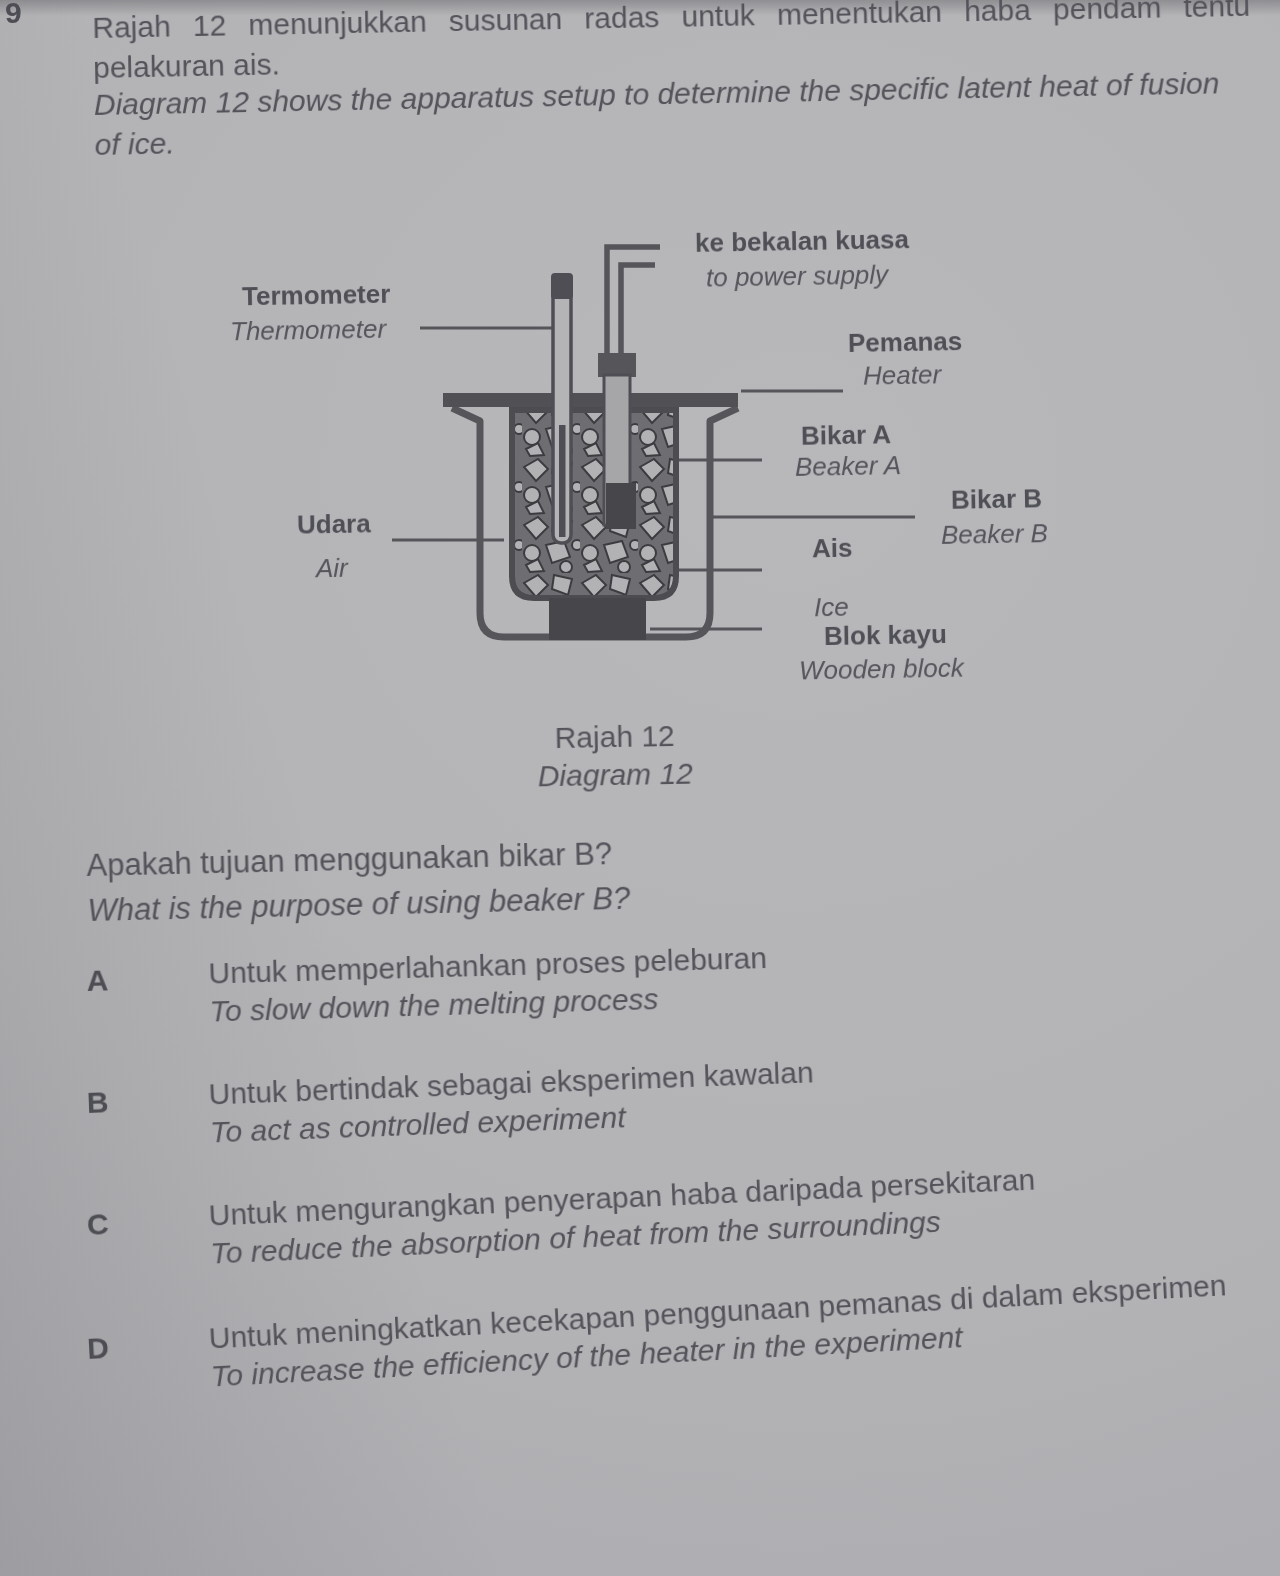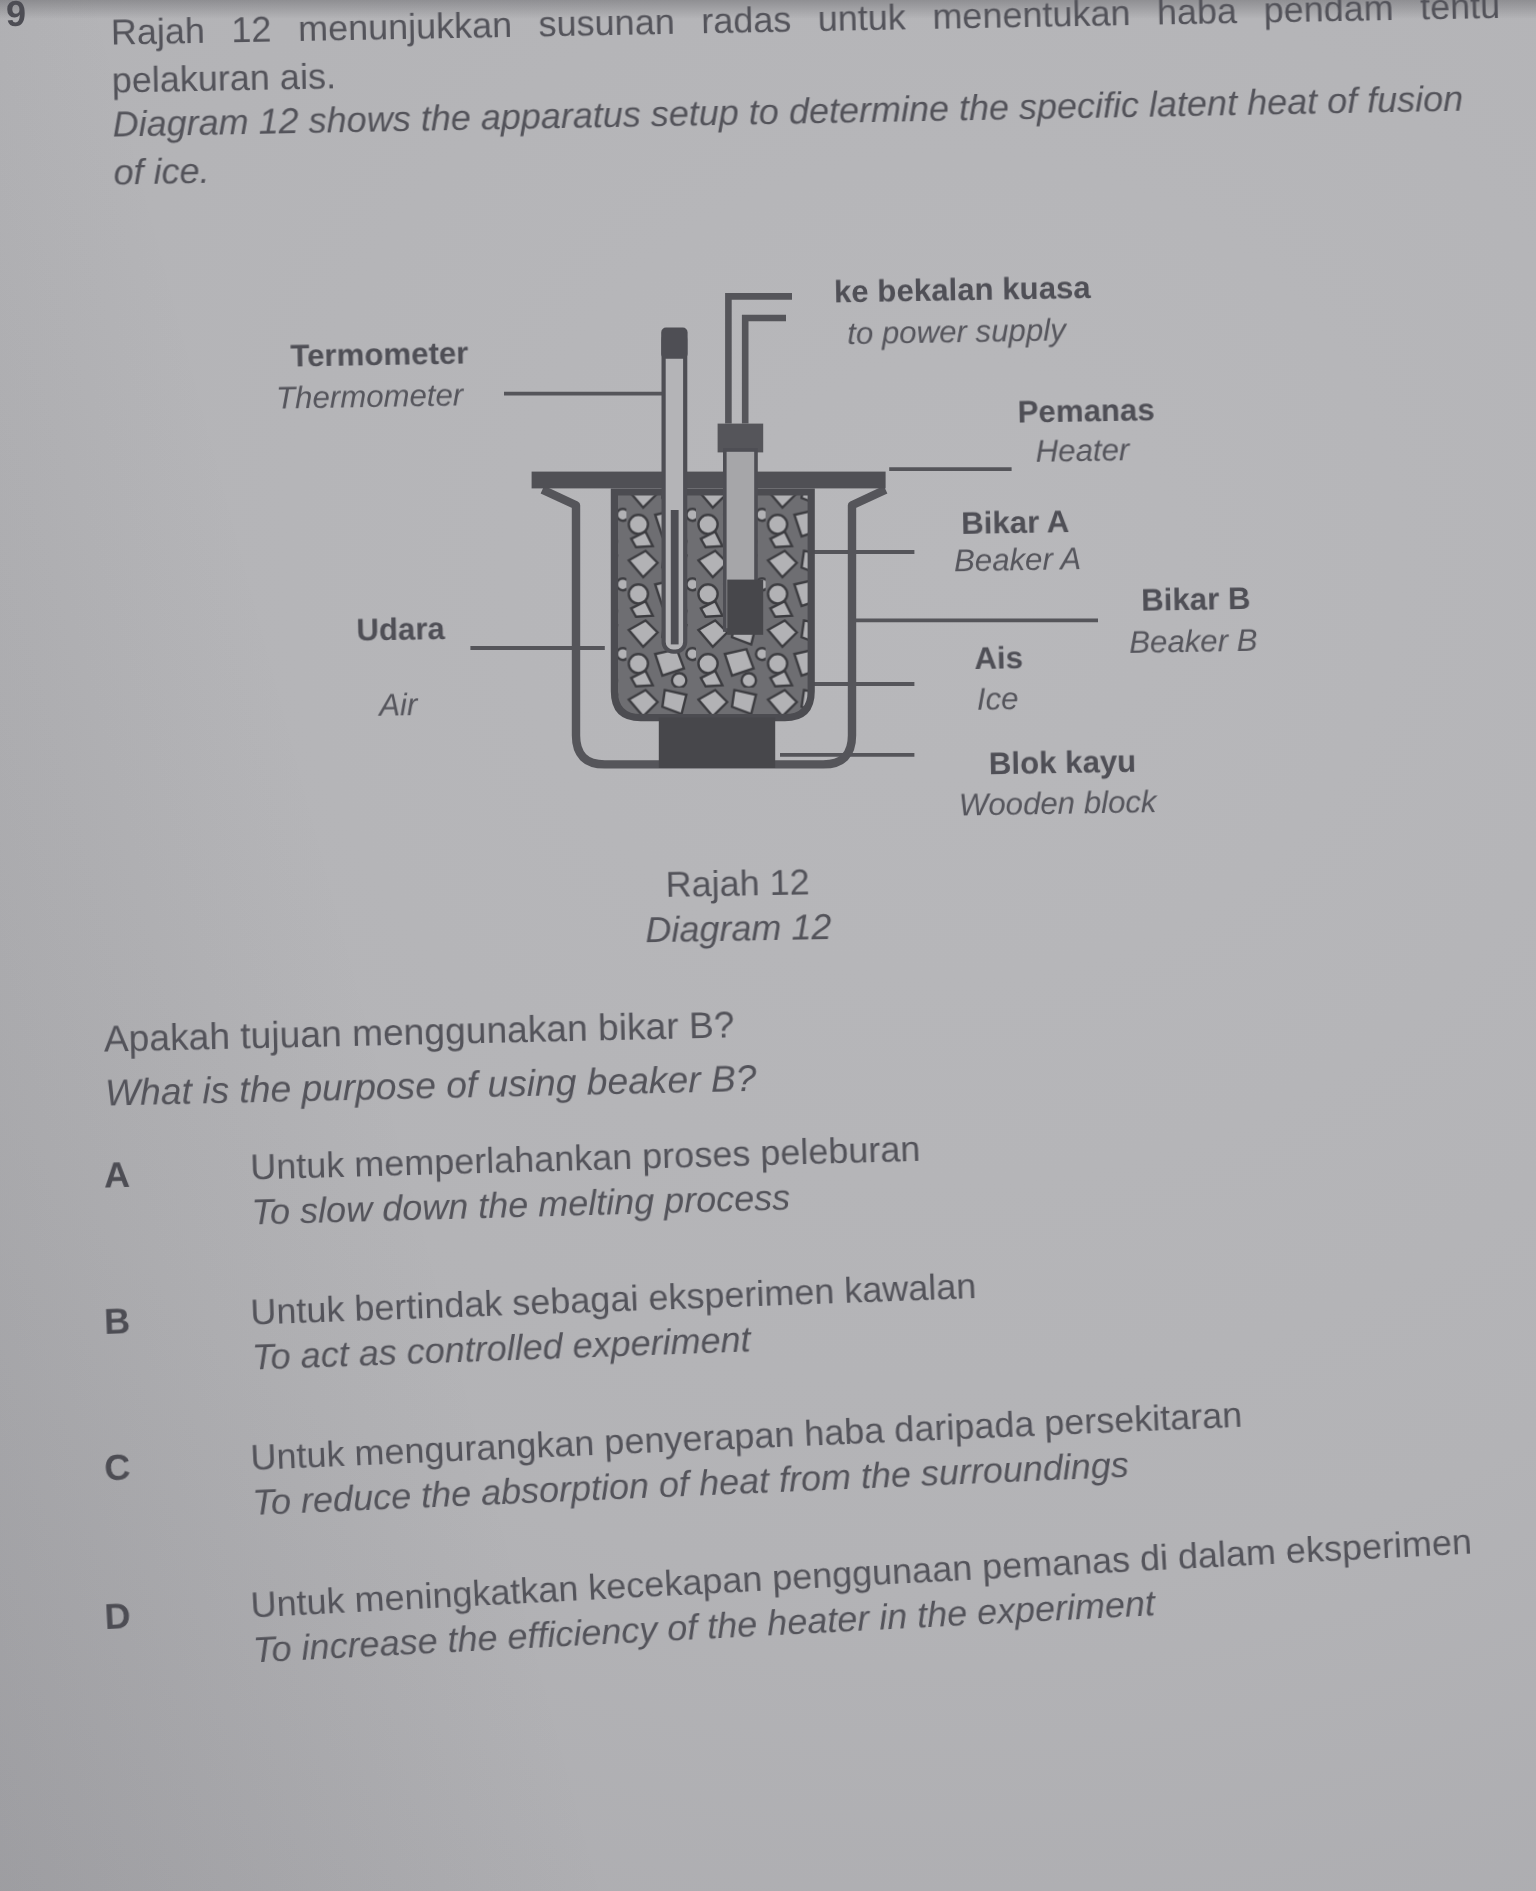--- a/index.html
+++ b/index.html
@@ -101,24 +101,24 @@
 <div class="abs soft dlabel" style="left:848px;top:327px;">Pemanas</div>
 <div class="abs soft dlabel en" style="left:863px;top:360px;">Heater</div>
 
 <div class="abs soft dlabel" style="left:801px;top:420px;">Bikar A</div>
 <div class="abs soft dlabel en" style="left:795px;top:451px;">Beaker A</div>
 
 <div class="abs soft dlabel" style="left:951px;top:484px;">Bikar B</div>
 <div class="abs soft dlabel en" style="left:941px;top:519px;">Beaker B</div>
 
 <div class="abs soft dlabel" style="left:297px;top:509px;">Udara</div>
-<div class="abs soft dlabel en" style="left:316px;top:572px;">Air</div>
+<div class="abs soft dlabel en" style="left:316px;top:553px;">Air</div>
 
 <div class="abs soft dlabel" style="left:812px;top:533px;">Ais</div>
-<div class="abs soft dlabel en" style="left:814px;top:567px;font-style:italic;">Ice</div>
+<div class="abs soft dlabel en" style="left:814px;top:592px;font-style:italic;">Ice</div>
 
 <div class="abs soft dlabel" style="left:824px;top:620px;">Blok kayu</div>
 <div class="abs soft dlabel en" style="left:799px;top:654px;">Wooden block</div>
 
 <div class="abs soft caption" style="left:415px;top:718px;">
   <div>Rajah 12</div>
   <div class="italic">Diagram 12</div>
 </div>
 
 <div class="abs soft question-block" style="left:86px;top:843px;">

